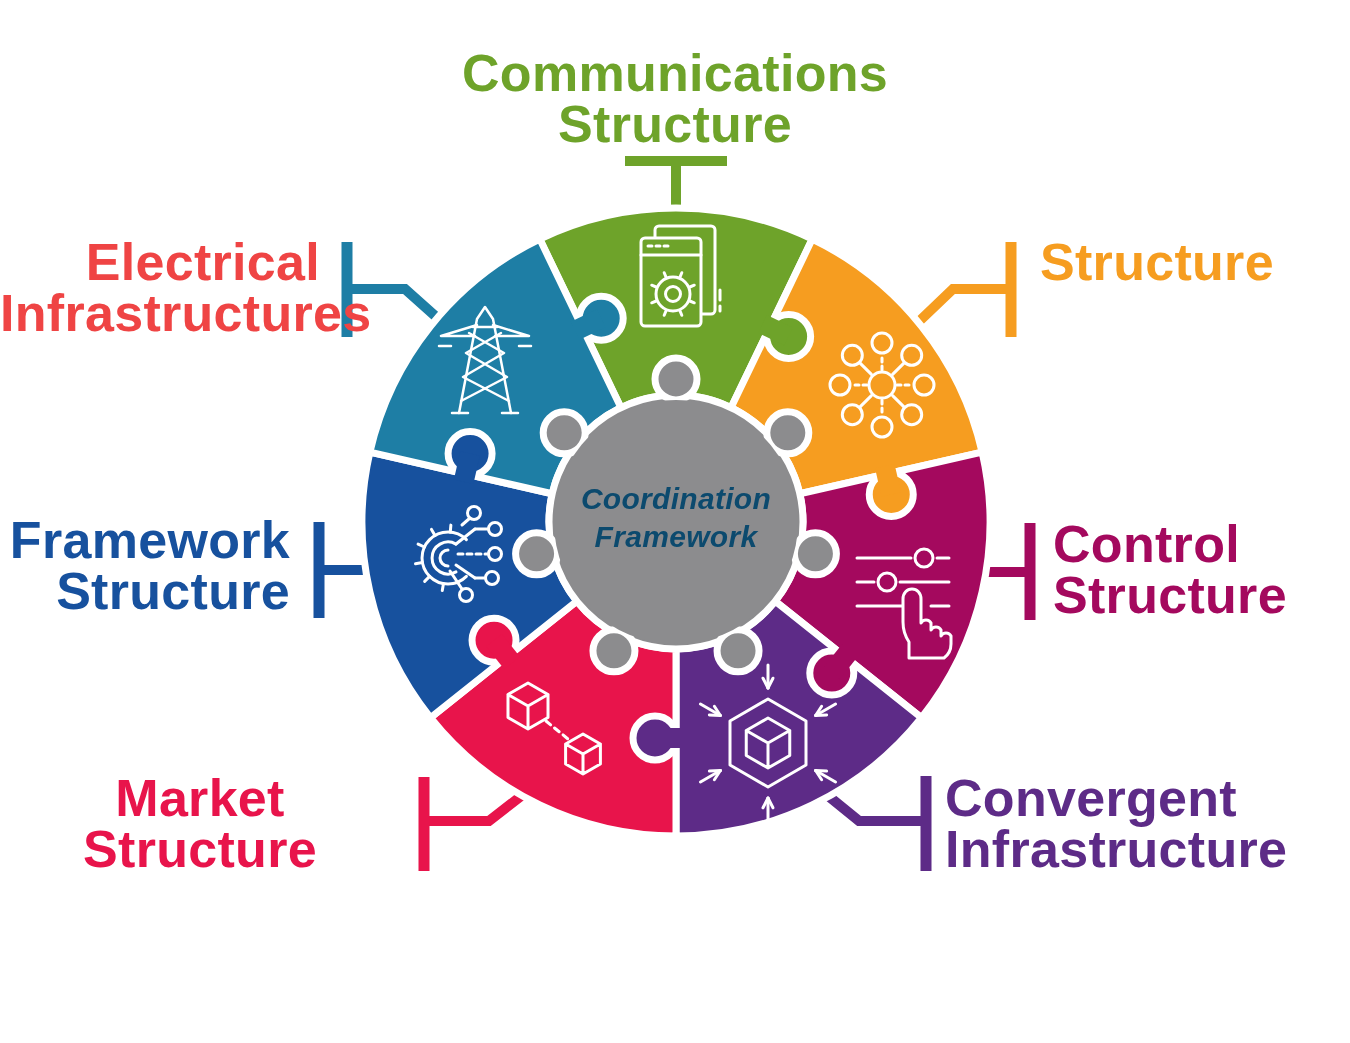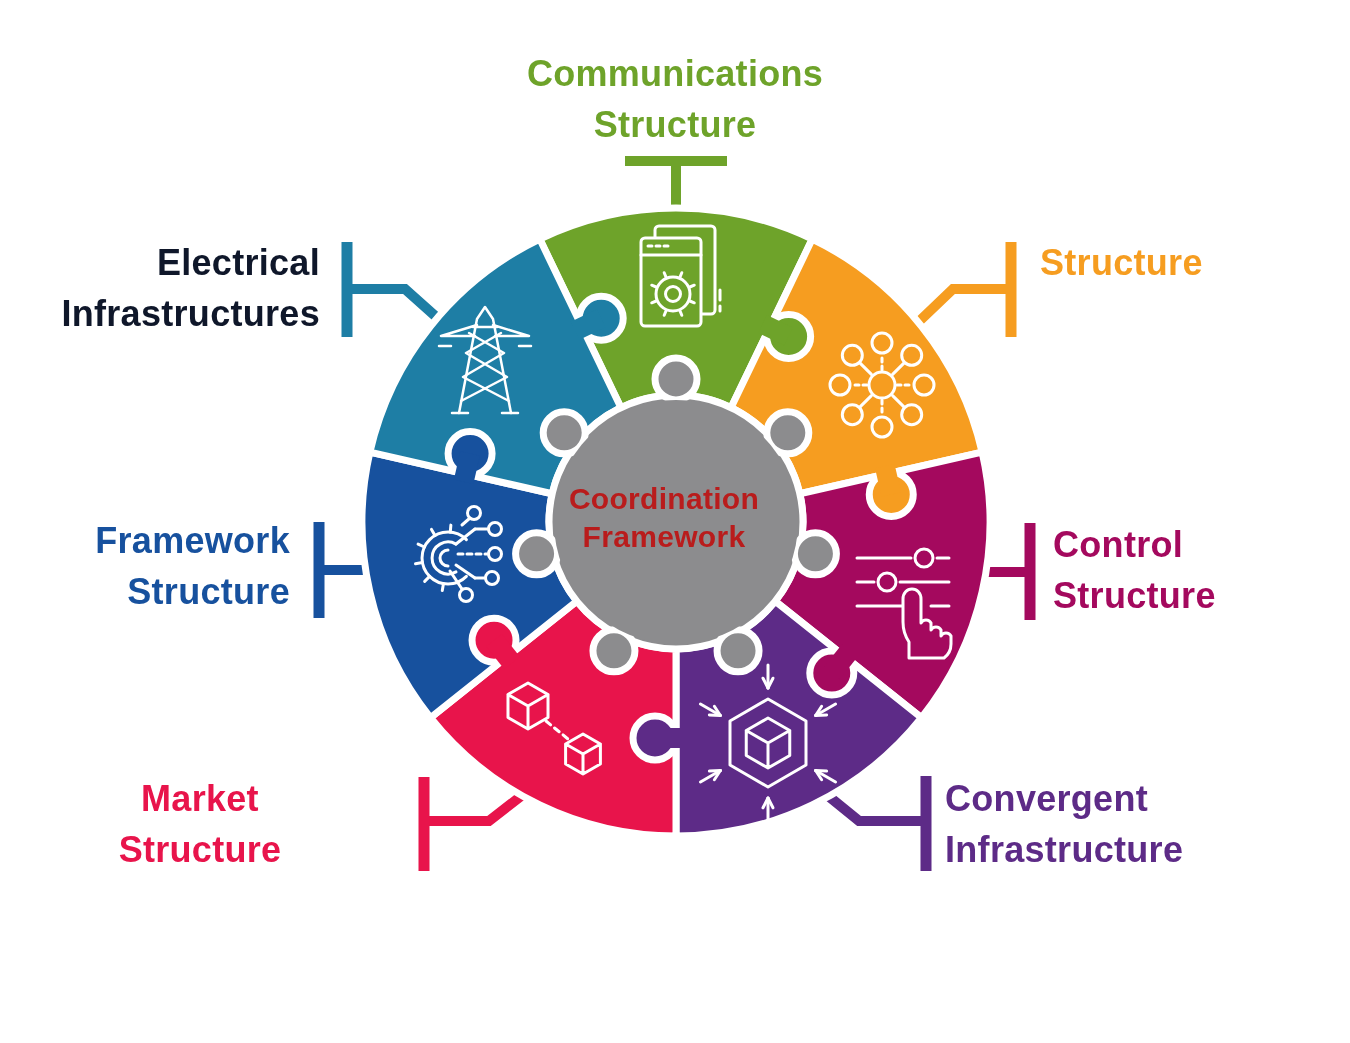--- a/index.html
+++ b/index.html
@@ -1,28 +1,28 @@
 <!DOCTYPE html>
 <html><head>
 <meta charset="utf-8">
 <style>
   html,body{margin:0;padding:0;background:#fff;}
   #canvas{position:relative;width:1350px;height:1043px;background:#fff;overflow:hidden;
           font-family:"Liberation Sans", sans-serif;}
   svg{position:absolute;left:0;top:0;}
-  .label{position:absolute;font-weight:700;font-size:36px;line-height:51px;letter-spacing:.3px;}
+  .label{position:absolute;font-weight:700;font-size:52px;line-height:51px;letter-spacing:.3px;}
   .label span{display:block;}
   #lbl-communications{left:375px;top:48px;width:600px;text-align:center;}
   #lbl-electrical{left:0;top:237px;width:320px;text-align:right;}
   #lbl-industry{left:1040px;top:237px;width:310px;text-align:left;}
   #lbl-regulatory{left:0;top:515px;width:290px;text-align:right;}
   #lbl-control{left:1053px;top:519px;width:297px;text-align:left;}
   #lbl-market{left:0;top:773px;width:400px;text-align:center;}
   #lbl-convergent{left:945px;top:773px;width:405px;text-align:left;}
-  #lbl-center{left:504px;top:480px;width:320px;text-align:center;font-size:30px;line-height:38px;color:#b91c1c;}
+  #lbl-center{left:516px;top:480px;width:320px;text-align:center;font-size:30px;line-height:38px;color:#0c4a6e;font-style:italic;}
   .cbar{stroke-width:11;fill:none;stroke-linecap:butt;}
   .cline{stroke-width:10;fill:none;stroke-linecap:butt;stroke-linejoin:miter;}
 </style>
 </head>
 <body>
 
 <div id="canvas">
 
   <svg width="1350" height="1043" viewBox="0 0 1350 1043">
     <g id="connectors">
@@ -204,21 +204,21 @@
     <span>Infrastructure</span>
   </div>
   <div class="label" id="lbl-market" style="color: rgb(232, 20, 75);">
     <span>Market</span>
     <span>Structure</span>
   </div>
   <div class="label" id="lbl-regulatory" style="color: rgb(23, 81, 158);">
     <span>Framework</span>
     <span>Structure</span>
   </div>
-  <div class="label" id="lbl-electrical" style="color: #0f172a;">
+  <div class="label" id="lbl-electrical" style="color: #ef4444;">
     <span>Electrical</span>
     <span>Infrastructures</span>
   </div>
   <div class="label" id="lbl-center">
     <span>Coordination</span>
     <span>Framework</span>
   </div>
 
 </div>
 

